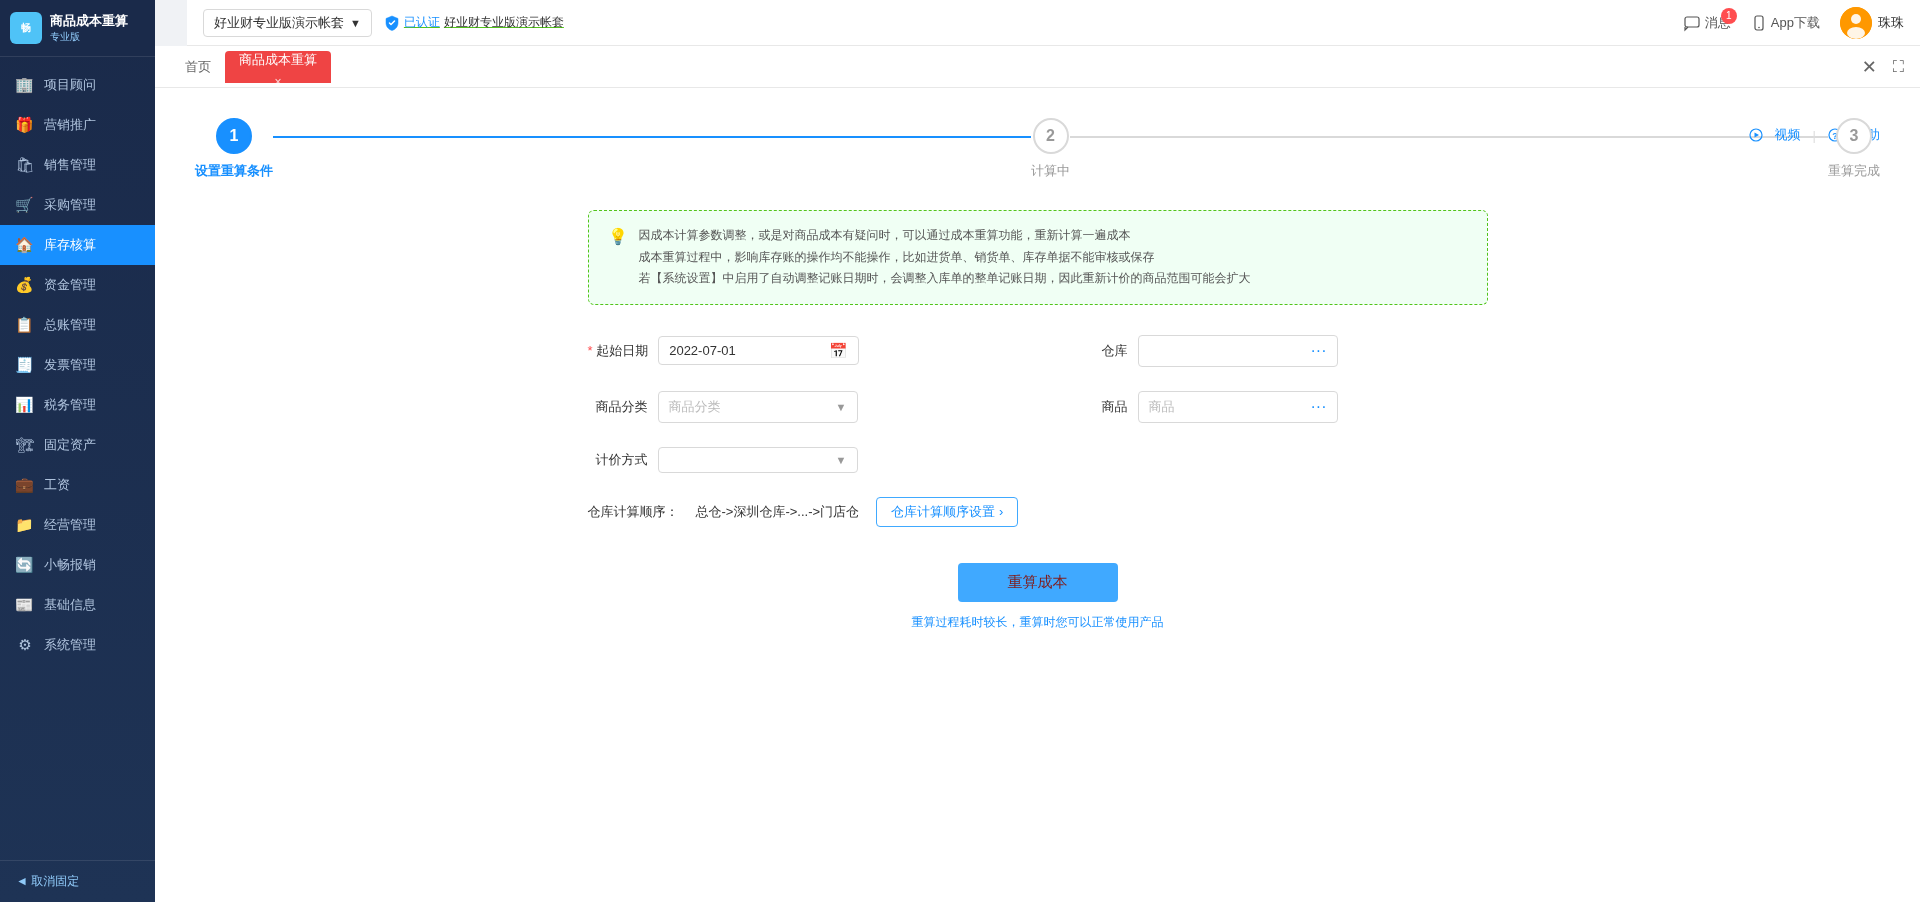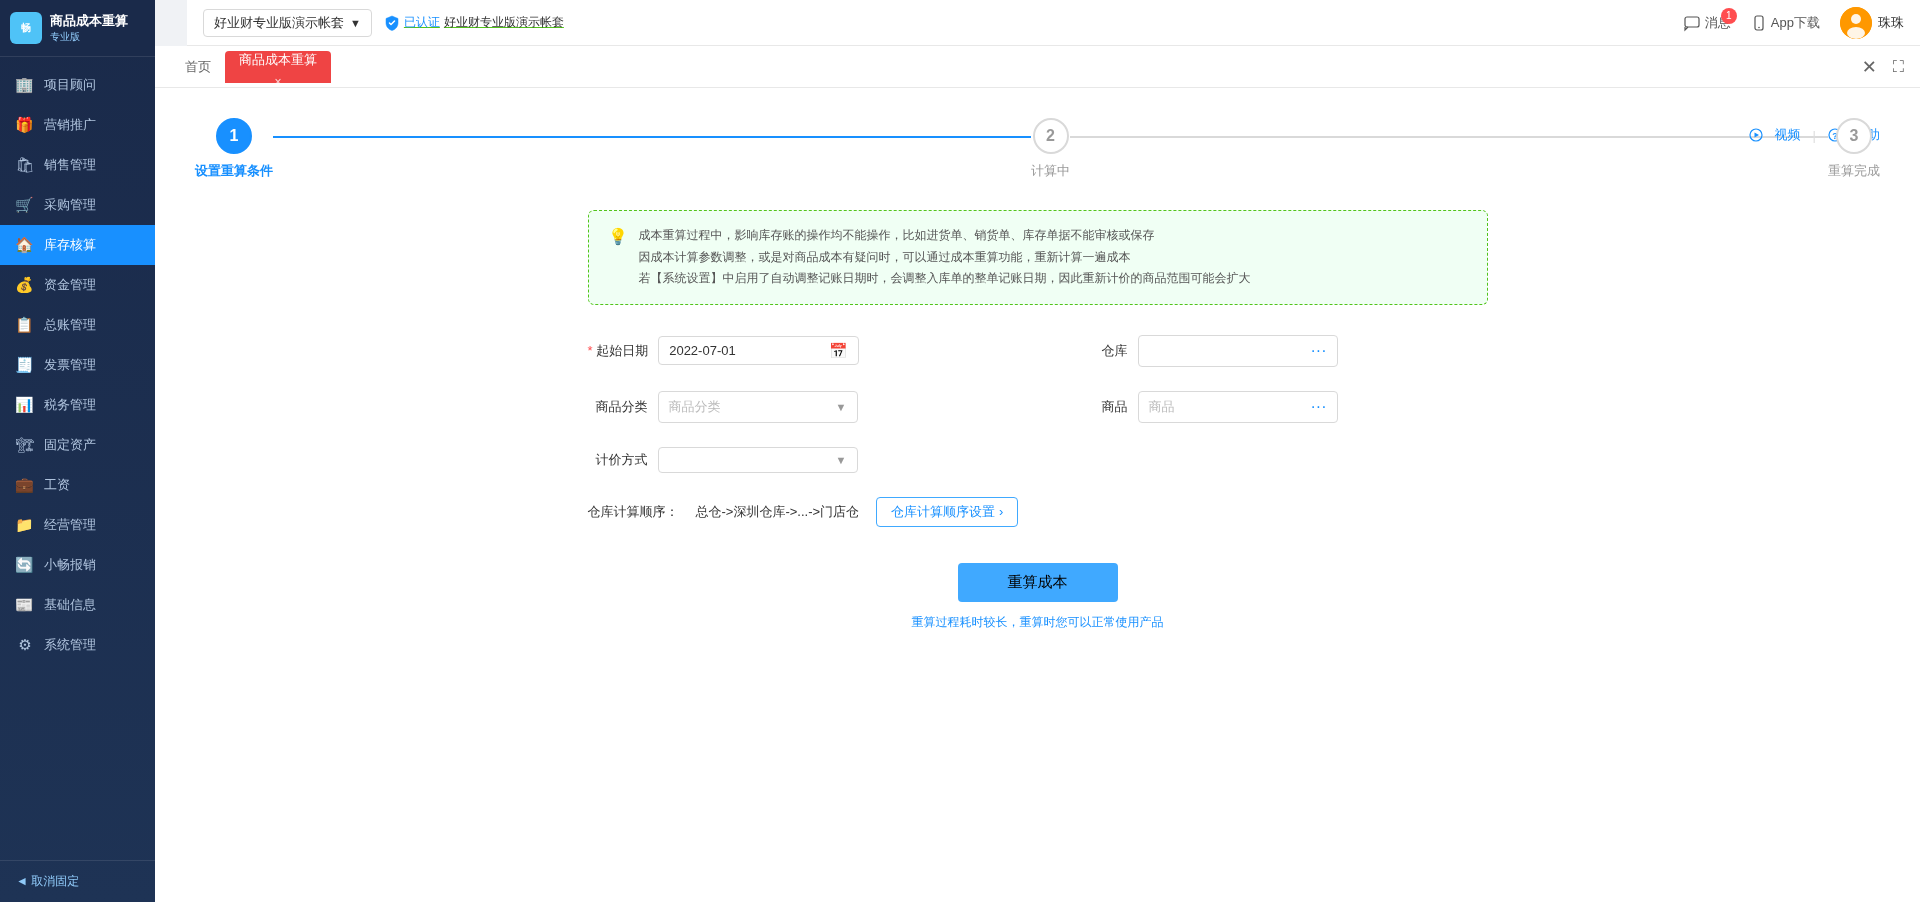--- a/index.html
+++ b/index.html
@@ -428,21 +428,21 @@
     }
     .submit-area {
       display: flex;
       flex-direction: column;
       align-items: center;
       margin-top: 36px;
       gap: 12px;
     }
     .submit-btn {
       background: #40a9ff;
-      color: #000000;
+      color: #7f1d1d;
       border: none;
       border-radius: 4px;
       padding: 10px 50px;
       font-size: 15px;
       cursor: pointer;
       font-weight: 500;
     }
     .submit-hint {
       font-size: 12px;
       color: #1890ff;
@@ -625,22 +625,22 @@
             <text x="7" y="11" text-anchor="middle" fill="#1890ff" font-size="9" font-weight="bold">?</text>
           </svg>
           <span>帮助</span>
         </div>
       </div>
     </div>
 
     <div class="info-box">
       <span class="info-box-icon">💡</span>
       <div class="info-box-text">
+        <div>因成本计算参数调整，或是对商品成本有疑问时，可以通过成本重算功能，重新计算一遍成本</div>
         <div>成本重算过程中，影响库存账的操作均不能操作，比如进货单、销货单、库存单据不能审核或保存</div>
-        <div>因成本计算参数调整，或是对商品成本有疑问时，可以通过成本重算功能，重新计算一遍成本</div>
         <div>若【系统设置】中启用了自动调整记账日期时，会调整入库单的整单记账日期，因此重新计价的商品范围可能会扩大</div>
       </div>
     </div>
 
     <div class="form-container">
 
       <div class="form-row">
         <div class="form-field">
           <span class="form-label required">起始日期</span>
           <div class="form-input-with-icon">

